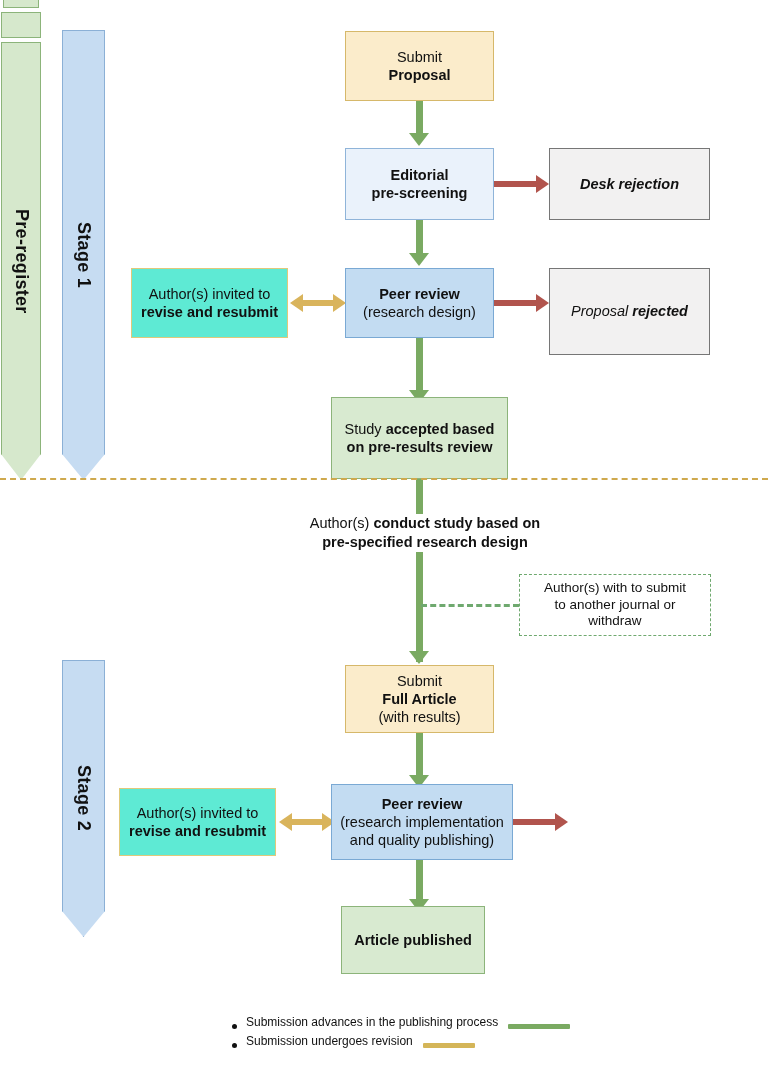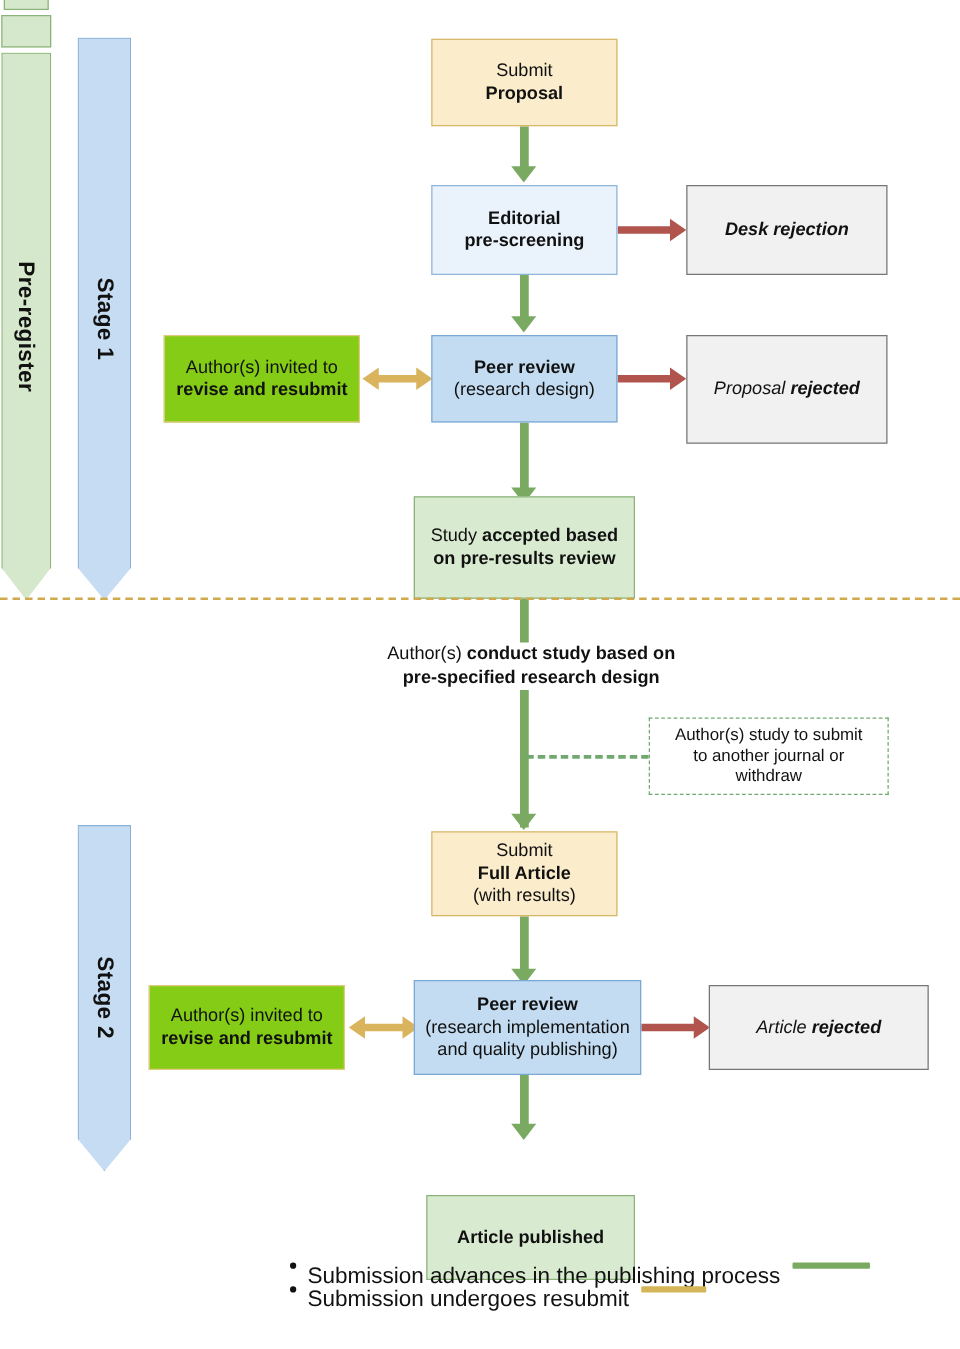--- a/index.html
+++ b/index.html
@@ -32,21 +32,21 @@
     font-size: 14.5px;
     padding: 4px 6px;
     border-width: 1.6px;
     border-style: solid;
     z-index: 5;
   }
   .node .ln { display: block; }
   .b { font-weight: bold; }
 
   .node.yellow  { background: #fbeccb; border-color: #d6b86a; }
-  .node.yellow2 { background: #84cc16; border-color: #e0c97a; }
+  .node.yellow2 { background: #5eead4; border-color: #e0c97a; }
   .node.blue-lt { background: #eaf2fb; border-color: #8fb4d9; }
   .node.blue    { background: #c3dcf2; border-color: #7aa9d4; }
   .node.green   { background: #d8ead0; border-color: #8cb47a; }
   .node.gray    { background: #f2f1f1; border-color: #767676; font-style: italic; }
   .node.dashed-green {
     background: #ffffff;
     border: 1.4px dashed #6fa96f;
     font-size: 13.5px;
   }
 
@@ -144,23 +144,23 @@
     left: 0;
     width: 768px;
     border-top: 2px dashed #cfa94e;
     z-index: 8;
   }
 
   
   #legend { position: absolute; z-index: 10; }
   .leg-row {
     display: flex;
-    align-items: flex-start;
+    align-items: flex-end;
     height: 19px;
-    font-size: 18px;
+    font-size: 12px;
     white-space: nowrap;
   }
   .leg-bullet {
     width: 5px; height: 5px;
     border-radius: 50%;
     background: #111;
     margin-right: 9px;
     flex: 0 0 auto;
   }
   .leg-label { margin-right: 10px; }
@@ -258,21 +258,21 @@
   <div class="textblock" style="left:305px; top:514px; width:240px;">
     <span class="ln"><span>Author(s) </span><span class="b">conduct study</span></span>
     <span class="ln b">based on pre-specified</span>
     <span class="ln b">research design</span>
   </div>
 
   <div class="dashed-connector" style="left:421px; top:604px; width:98px;"></div>
 
   <div class="node dashed-green" style="left:519px; top:574px; width:192px; height:62px;">
     <span>
-      <span class="ln">Author(s) study to submit</span>
+      <span class="ln">Author(s) with to submit</span>
       <span class="ln">to another journal or</span>
       <span class="ln">withdraw</span>
     </span>
   </div>
 
   <div class="node yellow" style="left:345px; top:665px; width:149px; height:68px;">
     <span>
       <span class="ln">Submit</span>
       <span class="ln b">Full Article</span>
       <span class="ln">(with results)</span>
@@ -297,39 +297,34 @@
     <span>
       <span class="ln b">Peer review</span>
       <span class="ln">(research implementation</span>
       <span class="ln">and quality publishing)</span>
     </span>
   </div>
 
   <div class="hline red" style="left:513px; top:819px; width:44px;"></div>
   <div class="arrowhead-right red" style="left:555px; top:813px;"></div>
 
-  <div class="node gray" style="left:567px; top:788px; width:176px; height:68px;">
-    <span>
-      <span>Article </span><span class="b">rejected</span>
-    </span>
-  </div>
 
   <div class="vline green" style="left:416px; top:860px; height:42px;"></div>
   <div class="arrowhead-down green" style="left:409px; top:899px;"></div>
 
-  <div class="node green" style="left:341px; top:956px; width:167px; height:68px;">
+  <div class="node green" style="left:341px; top:906px; width:144px; height:68px;">
     <span class="ln b">Article published</span>
   </div>
 
   <div id="legend" style="left:232px; top:1010px;">
     <div class="leg-row">
       <span class="leg-bullet"></span>
       <span class="leg-label">Submission advances in the publishing process</span>
       <span class="leg-line" style="background:#7aaa62; width:62px;"></span>
     </div>
     <div class="leg-row">
       <span class="leg-bullet"></span>
-      <span class="leg-label">Submission undergoes resubmit</span>
+      <span class="leg-label">Submission undergoes revision</span>
       <span class="leg-line" style="background:#d4b558; width:52px;"></span>
     </div>
   </div>
 
 </div>
 
 </body></html>

